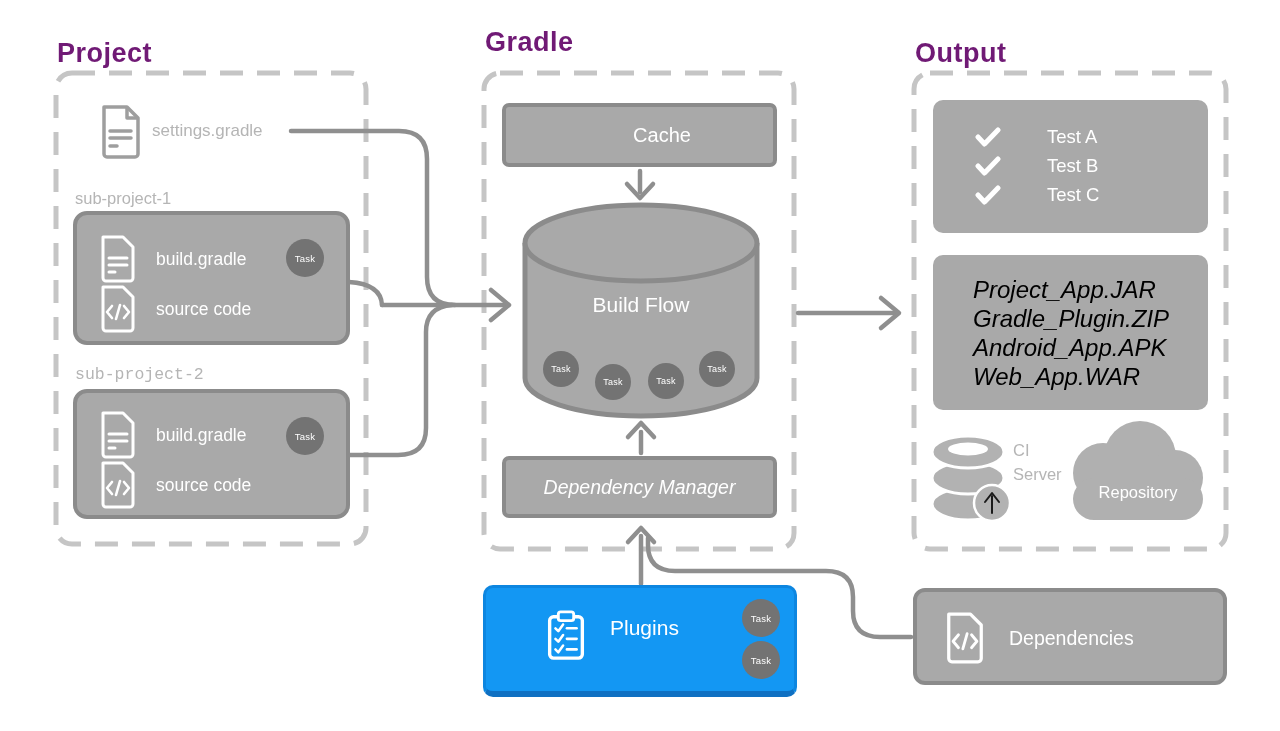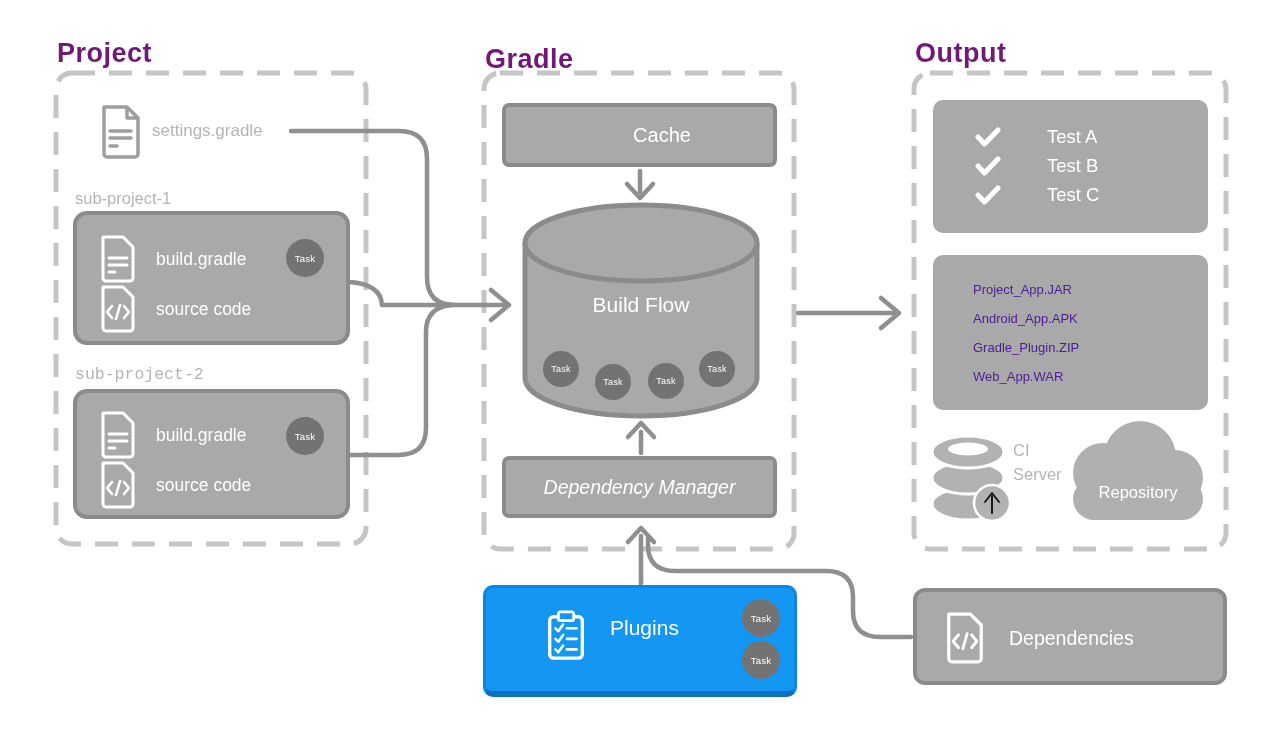--- a/index.html
+++ b/index.html
@@ -20,21 +20,21 @@
   .task-circle{
     position:absolute;border-radius:50%;background:#737373;color:#ffffff;
     display:flex;align-items:center;justify-content:center;font-size:9.5px;letter-spacing:.2px;
   }
   .gray-label{position:absolute;color:#b5b5b5;font-size:16.5px;white-space:nowrap;}
   .center-label{
     position:absolute;color:#ffffff;text-align:center;white-space:nowrap;
   }
   .tests-row{display:flex;align-items:center;height:29px;}
   .tests-row .txt{color:#ffffff;font-size:18.5px;margin-left:46px;}
-  .artifact-line{color:#4c1d95;font-size:13px;line-height:29px;white-space:nowrap;}
+  .artifact-line{color:#000000;font-size:24px;line-height:29px;white-space:nowrap;font-style:italic;}
   #plugins-node{
     position:absolute;left:483px;top:585px;width:314px;height:112px;box-sizing:border-box;
     background:#1397f3;border:3px solid #0d86e0;border-bottom:6px solid #0f70c2;border-radius:10px;
   }
   .icon{display:block;}
 </style>
 </head>
 <body>
 
 <div id="canvas">
@@ -136,21 +136,21 @@
         <path d="M3 2 H23 L33 12 V43 a3 3 0 0 1 -3 3 H6 a3 3 0 0 1 -3 -3 Z" fill="none" stroke="#ffffff" stroke-width="3" stroke-linejoin="round"></path>
         <polyline points="12 21, 7 27, 12 33" fill="none" stroke="#ffffff" stroke-width="2.6" stroke-linecap="round" stroke-linejoin="round"></polyline>
         <path d="M16 34 L20 20" stroke="#ffffff" stroke-width="2.6" stroke-linecap="round"></path>
         <polyline points="24 21, 29 27, 24 33" fill="none" stroke="#ffffff" stroke-width="2.6" stroke-linecap="round" stroke-linejoin="round"></polyline>
       </svg>
       <span class="txt">source code</span>
     </div>
     <div class="task-circle" style="right:22px;top:24px;width:38px;height:38px;">Task</div>
   </div>
 
-  <div class="section-title" style="left:485px;top:44px;">Gradle</div>
+  <div class="section-title" style="left:485px;top:27px;">Gradle</div>
 
   <div class="node" style="left:502px;top:103px;width:275px;height:64px;border-radius:7px;">
     <div class="center-label" style="left:0;top:17px;width:312px;font-size:20px;">Cache</div>
   </div>
 
   <div class="center-label" style="left:525px;top:293px;width:232px;font-size:21px;">Build Flow</div>
   <div class="task-circle" style="left:543px;top:351px;width:36px;height:36px;font-size:9px;">Task</div>
   <div class="task-circle" style="left:595px;top:364px;width:36px;height:36px;font-size:9px;">Task</div>
   <div class="task-circle" style="left:648px;top:363px;width:36px;height:36px;font-size:9px;">Task</div>
   <div class="task-circle" style="left:699px;top:351px;width:36px;height:36px;font-size:9px;">Task</div>
@@ -193,22 +193,22 @@
     <div class="tests-row" style="margin-left:42px;">
       <svg class="icon" width="26" height="20" viewBox="0 0 26 20">
         <polyline points="3 10, 9.5 17, 23 3" fill="none" stroke="#ffffff" stroke-width="5" stroke-linecap="round" stroke-linejoin="round"></polyline>
       </svg>
       <span class="txt">Test C</span>
     </div>
   </div>
 
   <div class="node plain" style="left:933px;top:255px;width:275px;height:155px;padding:20px 0 0 40px;">
     <div class="artifact-line">Project_App.JAR</div>
+    <div class="artifact-line">Gradle_Plugin.ZIP</div>
     <div class="artifact-line">Android_App.APK</div>
-    <div class="artifact-line">Gradle_Plugin.ZIP</div>
     <div class="artifact-line">Web_App.WAR</div>
   </div>
 
   <div class="gray-label" style="left:1013px;top:438px;line-height:24px;">CI</div>
   <div class="gray-label" style="left:1013px;top:462px;line-height:24px;">Server</div>
 
   <div class="center-label" style="left:1073px;top:483px;width:130px;font-size:16.5px;">Repository</div>
 
   <div class="node" style="left:913px;top:588px;width:314px;height:97px;border-radius:12px;">
     <div class="file-row" style="top:20px;left:28px;height:52px;">

